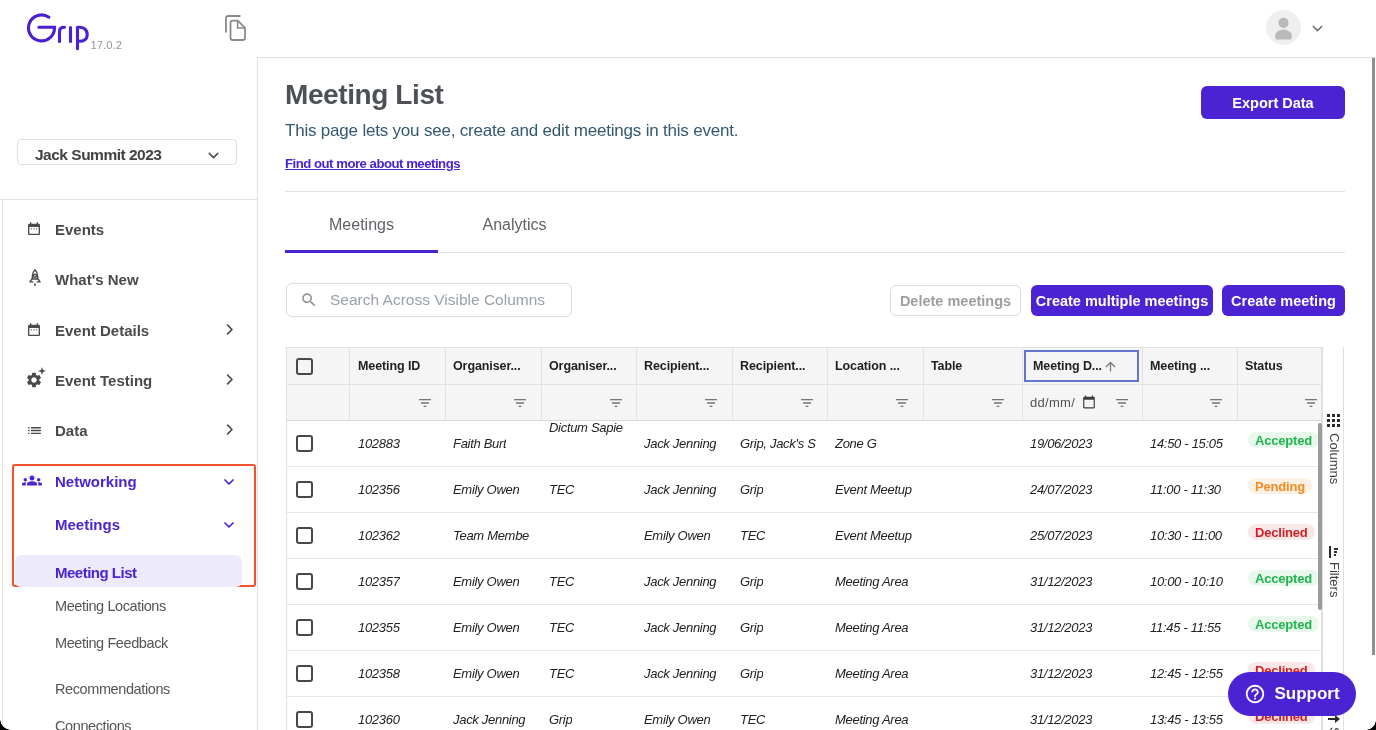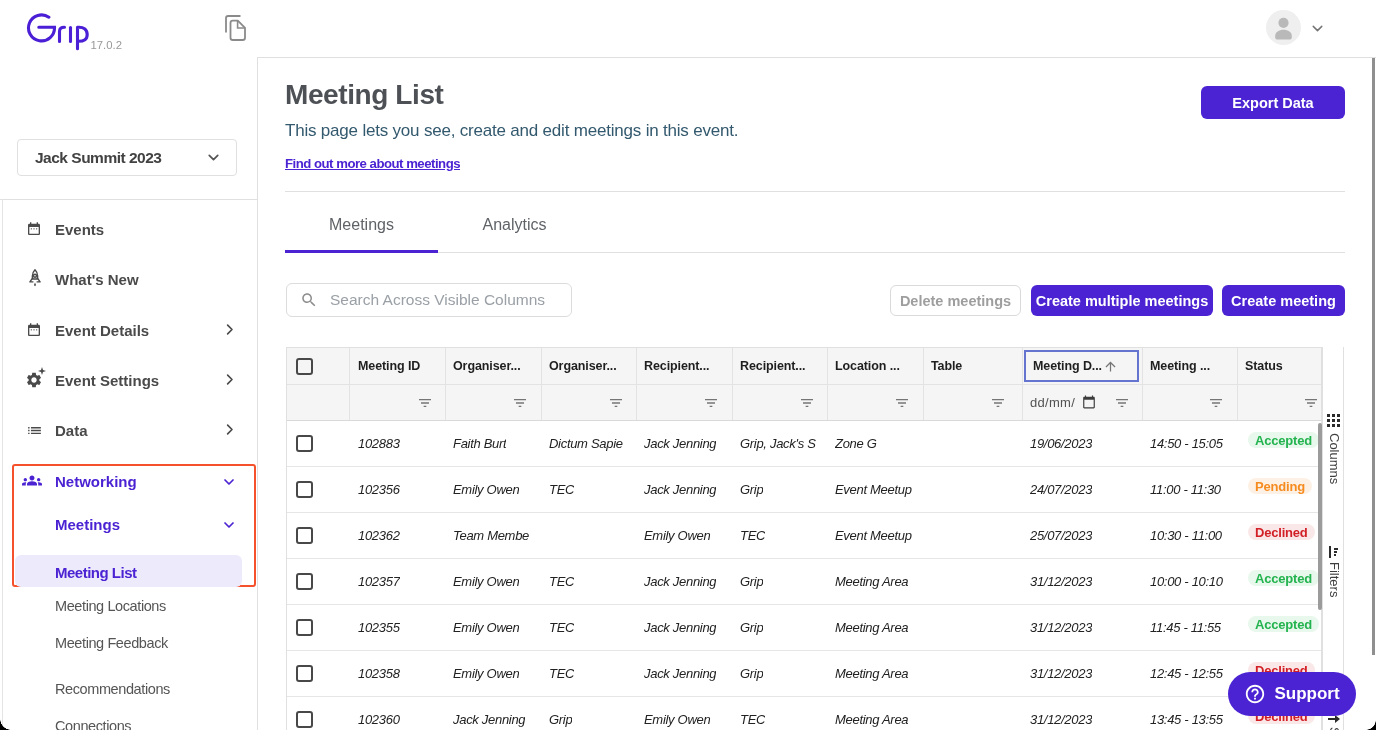--- a/index.html
+++ b/index.html
@@ -49,21 +49,21 @@
     <text x="66.5" y="37" font-size="11.3" fill="#999">17.0.2</text>
   </svg>
   <svg class="abs" style="left:225px;top:15px;" width="24" height="26" viewBox="0 0 24 26">
       <g fill="none" stroke="#8a8a8a" stroke-width="1.8">
         <path d="M15.5 1H3.2C2 1 1 2 1 3.2V17.5"></path>
         <path d="M12.8 5.6H7.8C6.5 5.6 5.5 6.6 5.5 7.9V22.7c0 1.3 1 2.3 2.3 2.3h9.9c1.3 0 2.3-1 2.3-2.3V12.8z"></path>
         <path d="M12.6 5.8V13h7.2" stroke-width="1.6"></path>
       </g>
     </svg>
 
-  <div class="abs" style="left:17px;top:139px;width:220px;height:37px;border:1px solid #e0e0e0;border-radius:4px;display:flex;align-items:center;">
+  <div class="abs" style="left:17px;top:139px;width:220px;height:26px;border:1px solid #e0e0e0;border-radius:4px;display:flex;align-items:flex-end;">
     <span style="margin-left:17px;font-size:15.5px;font-weight:bold;color:#424242;letter-spacing:-0.5px;">Jack Summit 2023</span>
     <svg style="position:absolute;right:14px;" width="17" height="17" viewBox="0 0 24 24">
         <path d="M6 9l6 6 6-6" fill="none" stroke="#555" stroke-width="2.4" stroke-linecap="round" stroke-linejoin="round"></path>
       </svg>
   </div>
 
   <div class="abs" style="left:0;top:199px;width:257px;height:1px;background:#e0e0e0;"></div>
   <div class="abs" style="left:2px;top:199px;width:1px;height:531px;background:#e4e4e4;"></div>
 
   <svg class="abs" style="left:26px;top:221px;" width="16" height="16" viewBox="0 0 24 24">
@@ -95,21 +95,21 @@
   <svg class="abs" style="left:222px;top:322px;" width="15" height="15" viewBox="0 0 24 24">
       <path d="M9 5l7 7-7 7" fill="none" stroke="#4a4a4a" stroke-width="2.6" stroke-linecap="round" stroke-linejoin="round"></path>
     </svg>
 
   <svg class="abs" style="left:25px;top:371px;" width="18" height="18" viewBox="0 0 24 24">
       <path fill="#4a4a4a" d="M19.14 12.94c.04-.3.06-.61.06-.94s-.02-.64-.07-.94l2.03-1.58c.18-.14.23-.41.12-.61l-1.92-3.32c-.12-.22-.37-.29-.59-.22l-2.39.96c-.5-.38-1.03-.7-1.62-.94l-.36-2.54c-.04-.24-.24-.41-.48-.41h-3.84c-.24 0-.43.17-.47.41l-.36 2.54c-.59.24-1.13.57-1.62.94l-2.39-.96c-.22-.08-.47 0-.59.22L2.74 8.87c-.12.21-.08.47.12.61l2.03 1.58c-.05.3-.09.63-.09.94s.02.64.07.94l-2.03 1.58c-.18.14-.23.41-.12.61l1.92 3.32c.12.22.37.29.59.22l2.39-.96c.5.38 1.03.7 1.62.94l.36 2.54c.05.24.24.41.48.41h3.84c.24 0 .44-.17.47-.41l.36-2.54c.59-.24 1.13-.56 1.62-.94l2.39.96c.22.08.47 0 .59-.22l1.92-3.32c.12-.22.07-.47-.12-.61l-2.01-1.58zM12 15.6c-1.98 0-3.6-1.62-3.6-3.6s1.62-3.6 3.6-3.6 3.6 1.62 3.6 3.6-1.62 3.6-3.6 3.6z"></path>
     </svg>
   <svg class="abs" style="left:38px;top:367px;" width="8" height="8" viewBox="0 0 8 8">
       <path fill="#4a4a4a" d="M4 0l1 3 3 1-3 1-1 3-1-3-3-1 3-1z"></path>
     </svg>
-  <div class="abs navtxt" style="left:55px;top:372px;">Event Settings</div>
+  <div class="abs navtxt" style="left:55px;top:372px;">Event Testing</div>
   <svg class="abs" style="left:222px;top:372px;" width="15" height="15" viewBox="0 0 24 24">
       <path d="M9 5l7 7-7 7" fill="none" stroke="#4a4a4a" stroke-width="2.6" stroke-linecap="round" stroke-linejoin="round"></path>
     </svg>
 
   <svg class="abs" style="left:26px;top:422px;" width="17" height="17" viewBox="0 0 24 24">
       <path fill="#4a4a4a" d="M3 13h2v-2H3v2zm0 4h2v-2H3v2zm0-8h2V7H3v2zm4 4h14v-2H7v2zm0 4h14v-2H7v2zM7 7v2h14V7H7z"></path>
     </svg>
   <div class="abs navtxt" style="left:55px;top:422px;">Data</div>
   <svg class="abs" style="left:222px;top:422px;" width="15" height="15" viewBox="0 0 24 24">
       <path d="M9 5l7 7-7 7" fill="none" stroke="#4a4a4a" stroke-width="2.6" stroke-linecap="round" stroke-linejoin="round"></path>
@@ -224,21 +224,21 @@
       <path fill="#757575" d="M10 18h4v-2h-4v2zM3 6v2h18V6H3zm3 7h12v-2H6v2z"></path>
     </svg>
   <svg class="abs" style="left:1303px;top:395px;" width="16" height="16" viewBox="0 0 24 24">
       <path fill="#757575" d="M10 18h4v-2h-4v2zM3 6v2h18V6H3zm3 7h12v-2H6v2z"></path>
     </svg>
 
   <div id="rows">
       <div class="abs" style="left:296px;top:435px;width:17px;height:17px;border:2px solid #484848;border-radius:3px;"></div>
       <div class="cell" style="left:358px;top:436px;">102883</div>
       <div class="cell" style="left:453px;top:436px;">Faith Burt</div>
-      <div class="cell" style="left:549px;top:436px;text-align:right;">Dictum Sapie</div>
+      <div class="cell" style="left:549px;top:420px;text-align:right;">Dictum Sapie</div>
       <div class="cell" style="left:644px;top:436px;">Jack Jenning</div>
       <div class="cell" style="left:740px;top:436px;">Grip, Jack's S</div>
       <div class="cell" style="left:835px;top:436px;">Zone G</div>
       <div class="cell" style="left:1030px;top:436px;">19/06/2023</div>
       <div class="cell" style="left:1150px;top:436px;">14:50 - 15:05</div>
       <div class="chip" style="left:1248px;top:432px;color:#23b34f;background:#e8f8ec;">Accepted</div>
       <div class="rowline" style="top:466px;"></div>
       <div class="abs" style="left:296px;top:481px;width:17px;height:17px;border:2px solid #484848;border-radius:3px;"></div>
       <div class="cell" style="left:358px;top:482px;">102356</div>
       <div class="cell" style="left:453px;top:482px;">Emily Owen</div>

